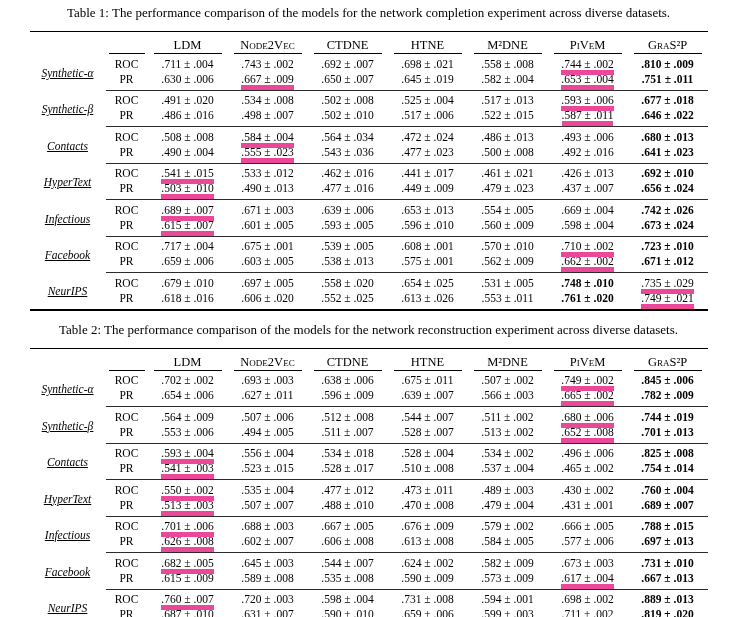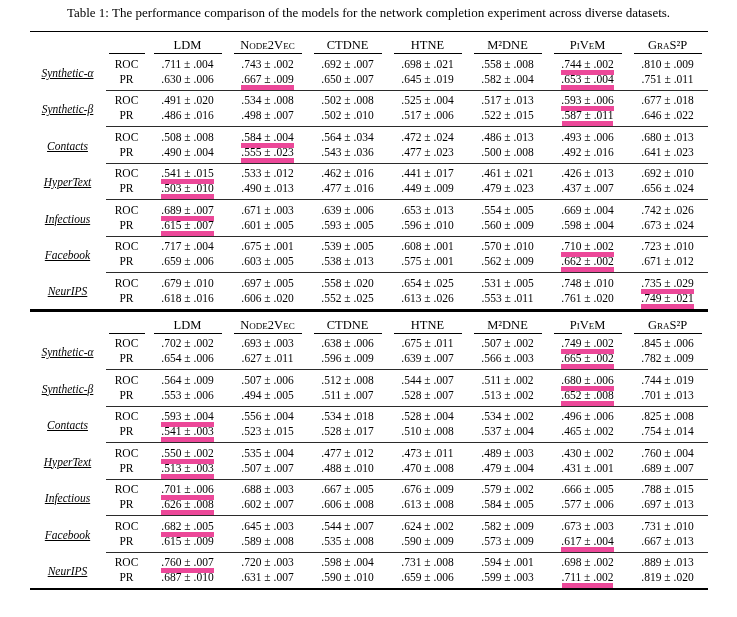--- a/index.html
+++ b/index.html
@@ -30,21 +30,21 @@
   table.perf td{
     font-size:11.5px;text-align:center;line-height:15px;padding:0;
     white-space:nowrap;
   }
   tr.roc-row td{padding-top:2.5px;}
   tr.pr-row td{padding-bottom:3px;}
   tr.sep > td:not(.label-cell){border-top:1px solid #2b2b2b;}
   td.label-cell{font-style:italic;font-size:12.5px;text-decoration:underline;}
   td.metric-cell{font-size:11.5px;}
   .val{color:#000;}
-  .val.best{font-weight:normal;}
+  .val.best{font-weight:bold;}
   .val.second{border-bottom:5px solid #ec4899;}
 </style>
 </head>
 <body>
 
 <div class="page">
 
   <div class="caption">Table 1: The performance comparison of the models for the network completion experiment across diverse datasets.</div>
   <table class="perf">
       <colgroup>
@@ -231,20 +231,21 @@
           <td class="value-cell"><span class="val">.606 ± .020</span></td>
           <td class="value-cell"><span class="val">.552 ± .025</span></td>
           <td class="value-cell"><span class="val">.613 ± .026</span></td>
           <td class="value-cell"><span class="val">.553 ± .011</span></td>
           <td class="value-cell"><span class="val best">.761 ± .020</span></td>
           <td class="value-cell"><span class="val second">.749 ± .021</span></td>
         </tr>
       </tbody>
     </table>
 
+  <div class="caption second">Table 2: The performance comparison of the models for the network reconstruction experiment across diverse datasets.</div>
   <table class="perf">
       <colgroup>
         <col style="width: 76px;">
         <col style="width: 42px;">
         <col style="width: 80px;">
         <col style="width: 80px;">
         <col style="width: 80px;">
         <col style="width: 80px;">
         <col style="width: 80px;">
         <col style="width: 80px;">

